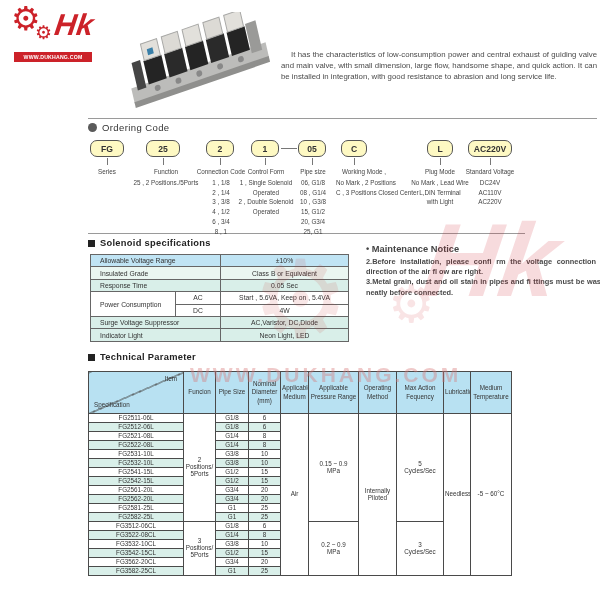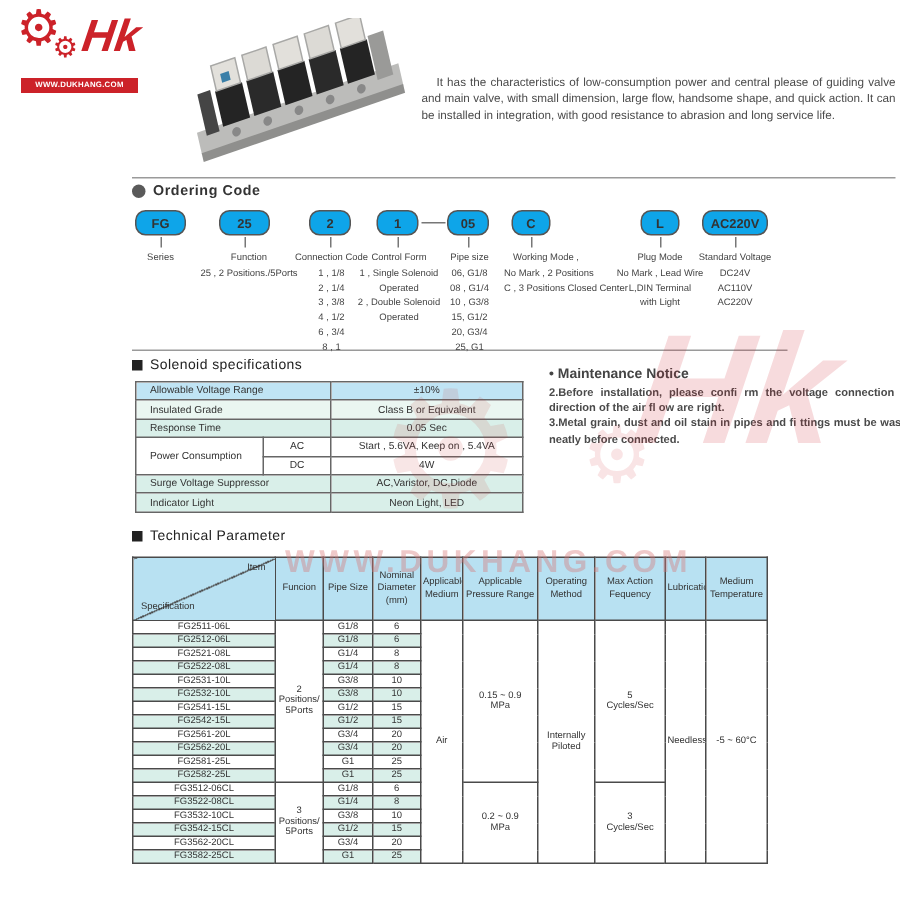--- a/index.html
+++ b/index.html
@@ -27,34 +27,34 @@
   .character { left:281px; top:50px; width:316px; }
   .char-title { font-size:8.8px; color:#444; margin-bottom:3px; }
   .char-body  { font-size:7.8px; line-height:1.4; color:#4a4a4a; text-align:justify; text-indent:10px; }
 
   .divider1 { left:88px; top:118px; width:509px; height:1px; background:#9a9a9a; }
   .divider2 { left:88px; top:233px; width:437px; height:1px; background:#9a9a9a; }
 
   
   .ord-head { left:88px; top:122px; height:11px; display:flex; align-items:center; gap:5px; }
   .ord-bullet { width:9px; height:9px; border-radius:50%; background:#5a5a5a; }
-  .ord-title { font-size:9.5px; font-weight:bold; color:#333; letter-spacing:.4px; }
-  .ord-box { top:140px; height:17px; background:#0ea5e9; border:1px solid #555; border-radius:7px;
+  .ord-title { font-size:9.5px; font-weight:normal; color:#333; letter-spacing:.4px; }
+  .ord-box { top:140px; height:17px; background:#fef9c3; border:1px solid #555; border-radius:7px;
              display:flex; align-items:center; justify-content:center;
              font-size:8.6px; font-weight:bold; color:#333; }
   .ord-stem { top:158px; width:1px; height:7px; background:#777; }
   .ord-dash { left:281px; top:148px; width:16px; height:1px; background:#777; }
   .ord-labels { top:167px; font-size:6.3px; color:#444; line-height:1.55; text-align:center; white-space:nowrap; }
   .ord-labels.centered { transform:translateX(-50%); }
   .ord-label-title { margin-bottom:1px; }
 
   
   .sec-head { display:flex; align-items:center; gap:5px; }
   .sec-square { width:7px; height:7px; background:#222; }
-  .sec-title { font-size:9.3px; font-weight:normal; color:#222; letter-spacing:.3px; }
+  .sec-title { font-size:9.3px; font-weight:bold; color:#222; letter-spacing:.3px; }
 
   
   .sol-head { left:88px; top:238px; }
   table { border-collapse:collapse; table-layout:fixed; }
   .sol-table { left:90px; top:254px; width:258px; border:1.5px solid #444; }
   .sol-table td { border:1px solid #666; height:12.4px; font-size:6.8px; color:#333;
                   vertical-align:middle; overflow:hidden; white-space:nowrap; }
   .sol-table td.lbl { text-align:left; padding-left:9px; }
   .sol-table td.sub { text-align:center; }
   .sol-table td.val { text-align:center; }
@@ -122,21 +122,21 @@
       <circle cx="42" cy="60" r="3" fill="#888"></circle>
       <circle cx="64" cy="60" r="3" fill="#888"></circle>
       <circle cx="86" cy="60" r="3" fill="#888"></circle>
       <circle cx="108" cy="60" r="3" fill="#888"></circle>
       <circle cx="130" cy="60" r="3" fill="#888"></circle>
     </g>
   </svg>
 </div>
 
 <div class="abs character">
-  <div class="char-body">It has the characteristics of low-consumption power and central please of guiding valve and main valve, with small dimension, large flow, handsome shape, and quick action. It can be installed in integration, with good resistance to abrasion and long service life.</div>
+  <div class="char-body">It has the characteristics of low-consumption power and central exhaust of guiding valve and main valve, with small dimension, large flow, handsome shape, and quick action. It can be installed in integration, with good resistance to abrasion and long service life.</div>
 </div>
 
 <div class="abs divider1"></div>
 <div class="abs divider2"></div>
 
 <div class="abs ord-head">
   <span class="ord-bullet"></span>
   <span class="ord-title">Ordering Code</span>
 </div>
 

